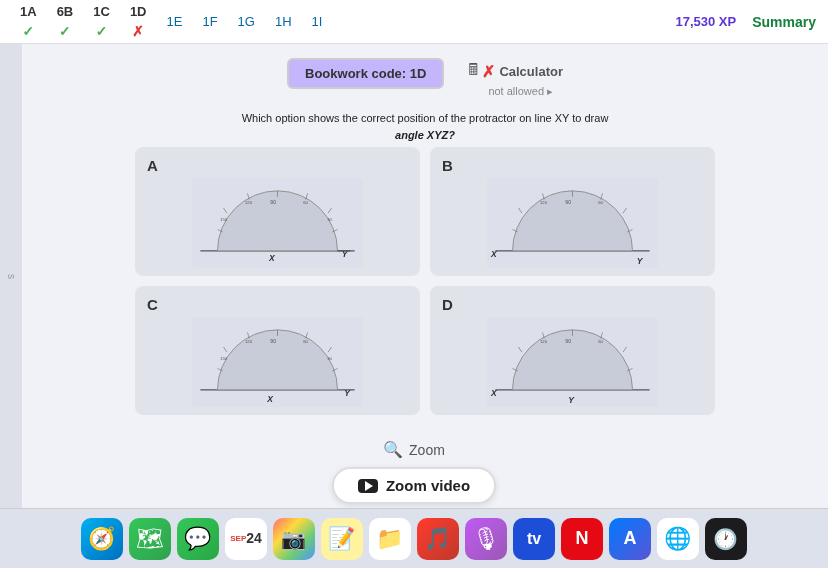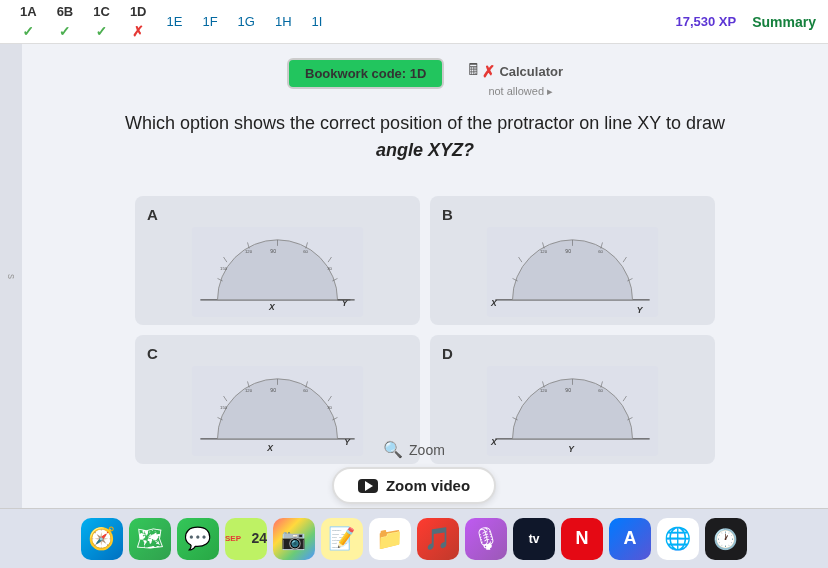--- a/index.html
+++ b/index.html
@@ -82,21 +82,21 @@
 
     
     .info-row {
       display: flex;
       align-items: flex-start;
       gap: 24px;
       margin-bottom: 12px;
       justify-content: center;
     }
     .bookwork-code {
-      background: #22c55e;
+      background: #c4b5fd;
       border: 2px solid #ccc;
       border-radius: 6px;
       padding: 6px 16px;
       font-size: 13px;
       font-weight: 600;
       color: #333;
     }
     .calculator-info {
       display: flex;
       flex-direction: column;
@@ -115,24 +115,24 @@
     }
     .calc-x {
       color: #e53935;
       font-weight: 700;
       font-size: 16px;
     }
 
     
     .question-text {
       text-align: center;
-      font-size: 18px;
+      font-size: 11px;
       color: #222;
       line-height: 1.5;
-      margin-bottom: 32px;
+      margin-bottom: 4px;
       font-weight: 400;
     }
     .question-text strong {
       font-style: italic;
     }
 
     
     .options-grid {
       display: grid;
       grid-template-columns: 1fr 1fr;
@@ -238,21 +238,21 @@
       border-radius: 10px;
       display: flex;
       align-items: center;
       justify-content: center;
       font-size: 22px;
       background: #fff;
     }
     .dock-item.colored-safari { background: linear-gradient(135deg, #00aff0, #0070c0); color: #fff; }
     .dock-item.colored-maps { background: linear-gradient(135deg, #34c759, #30a14e); color: #fff; }
     .dock-item.colored-messages { background: linear-gradient(135deg, #34c759, #28a745); color: #fff; }
-    .dock-item.colored-cal { background: #bef264; color: #e53935; font-size: 10px; font-weight: 700; text-align:center; line-height:1.2;justify-content:space-between; }
+    .dock-item.colored-cal { background: #ffffff; color: #e53935; font-size: 10px; font-weight: 700; text-align:center; line-height:1.2; }
     .dock-item.colored-notes { background: #fff3a0; color: #8a7b00; }
     .dock-item.colored-music { background: linear-gradient(135deg, #ff3b30, #c0392b); color: #fff; }
     .dock-item.colored-podcast { background: linear-gradient(135deg, #bf5af2, #9b59b6); color: #fff; }
     .dock-item.colored-tv { background: #000; color: #fff; font-size: 14px; font-weight: 700; }
     .dock-item.colored-n { background: #e53935; color: #fff; font-size: 18px; font-weight: 900; }
     .dock-item.colored-a { background: linear-gradient(135deg, #007aff, #5856d6); color: #fff; font-size: 18px; font-weight: 900; }
     .dock-item.colored-globe { background: #fff; color: #555; }
 
     
     .left-edge {
@@ -489,18 +489,18 @@
   <div class="dock-item colored-messages">💬</div>
   <div class="dock-item colored-cal">
     <div style="font-size:8px;color:#e53935;font-weight:700;">SEP</div>
     <div style="font-size:14px;color:#333;font-weight:700;">24</div>
   </div>
   <div class="dock-item" style="background:linear-gradient(135deg,#ff6b6b,#ffd93d,#6bcb77,#4d96ff);font-size:20px;">📷</div>
   <div class="dock-item colored-notes">📝</div>
   <div class="dock-item" style="background:#fff;">📁</div>
   <div class="dock-item colored-music">🎵</div>
   <div class="dock-item colored-podcast">🎙</div>
-  <div class="dock-item colored-tv" style="background:#0f172a;color:#fff;font-size:12px;font-weight:800;">tv</div>
+  <div class="dock-item colored-tv" style="background:#1d4ed8;color:#fff;font-size:16px;font-weight:800;">tv</div>
   <div class="dock-item colored-n" style="background:#e50914;color:#fff;font-size:18px;font-weight:900;">N</div>
   <div class="dock-item colored-a" style="background:linear-gradient(135deg,#007aff,#5856d6);color:#fff;font-size:18px;font-weight:900;">A</div>
   <div class="dock-item colored-globe">🌐</div>
   <div class="dock-item" style="background:#1c1c1e;color:#fff;font-size:20px;">🕐</div>
 </div>
 
 </body></html>

